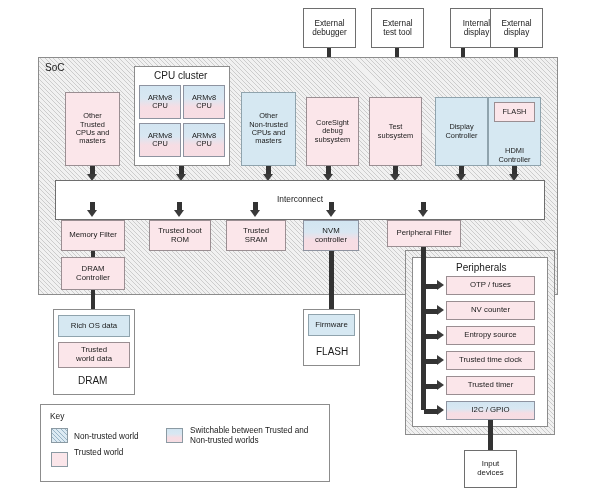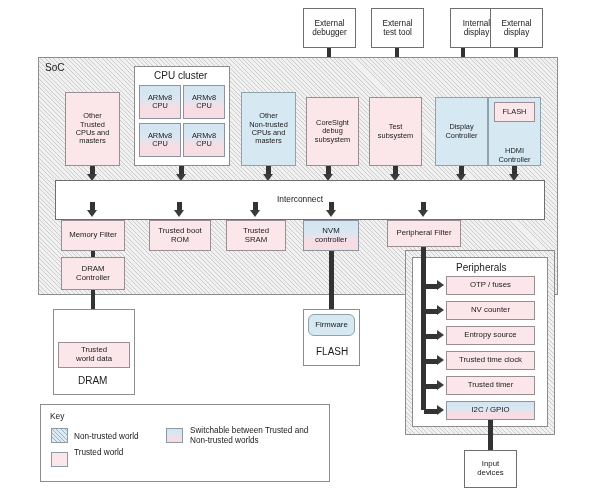--- a/index.html
+++ b/index.html
@@ -354,27 +354,30 @@
   <div class="node trusted t-small" style="left:387px; top:220px; width:74px; height:27px;">
     <span class="lbl">Peripheral Filter</span>
   </div>
 
   <div class="vline" style="left:488px; top:420px; width:5px; height:31px;"></div>
   <div class="node plain t-small" style="left:464px; top:450px; width:53px; height:38px;">
     <span class="lbl">Input<br>devices</span>
   </div>
 
   <div class="region" style="left:53px; top:309px; width:82px; height:86px; background:#ffffff;"></div>
+  <div class="node nontrusted t-small" style="left:58px; top:315px; width:72px; height:22px;">
+    <span class="lbl">Rich OS data</span>
+  </div>
   <div class="node trusted t-small" style="left:58px; top:342px; width:72px; height:26px;">
     <span class="lbl">Trusted<br>world data</span>
   </div>
   <div class="region-title" style="left:78px; top:375px;">DRAM</div>
 
   <div class="region" style="left:303px; top:309px; width:57px; height:57px; background:#ffffff;"></div>
-  <div class="node nontrusted t-small" style="left:308px; top:314px; width:47px; height:22px;border-radius:6px;">
+  <div class="node nontrusted t-small" style="left:308px; top:314px; width:47px; height:22px;">
     <span class="lbl">Firmware</span>
   </div>
   <div class="region-title" style="left:316px; top:346px;">FLASH</div>
 
   <div id="key-box" style="left:40px; top:404px; width:290px; height:78px;"></div>
   <div class="key-title" style="left:50px; top:411px;">Key</div>
 
   <div class="key-swatch hatch-swatch" style="left:51px; top:428px;"></div>
   <div class="key-label" style="left:74px; top:432px;">Non-trusted world</div>
 

